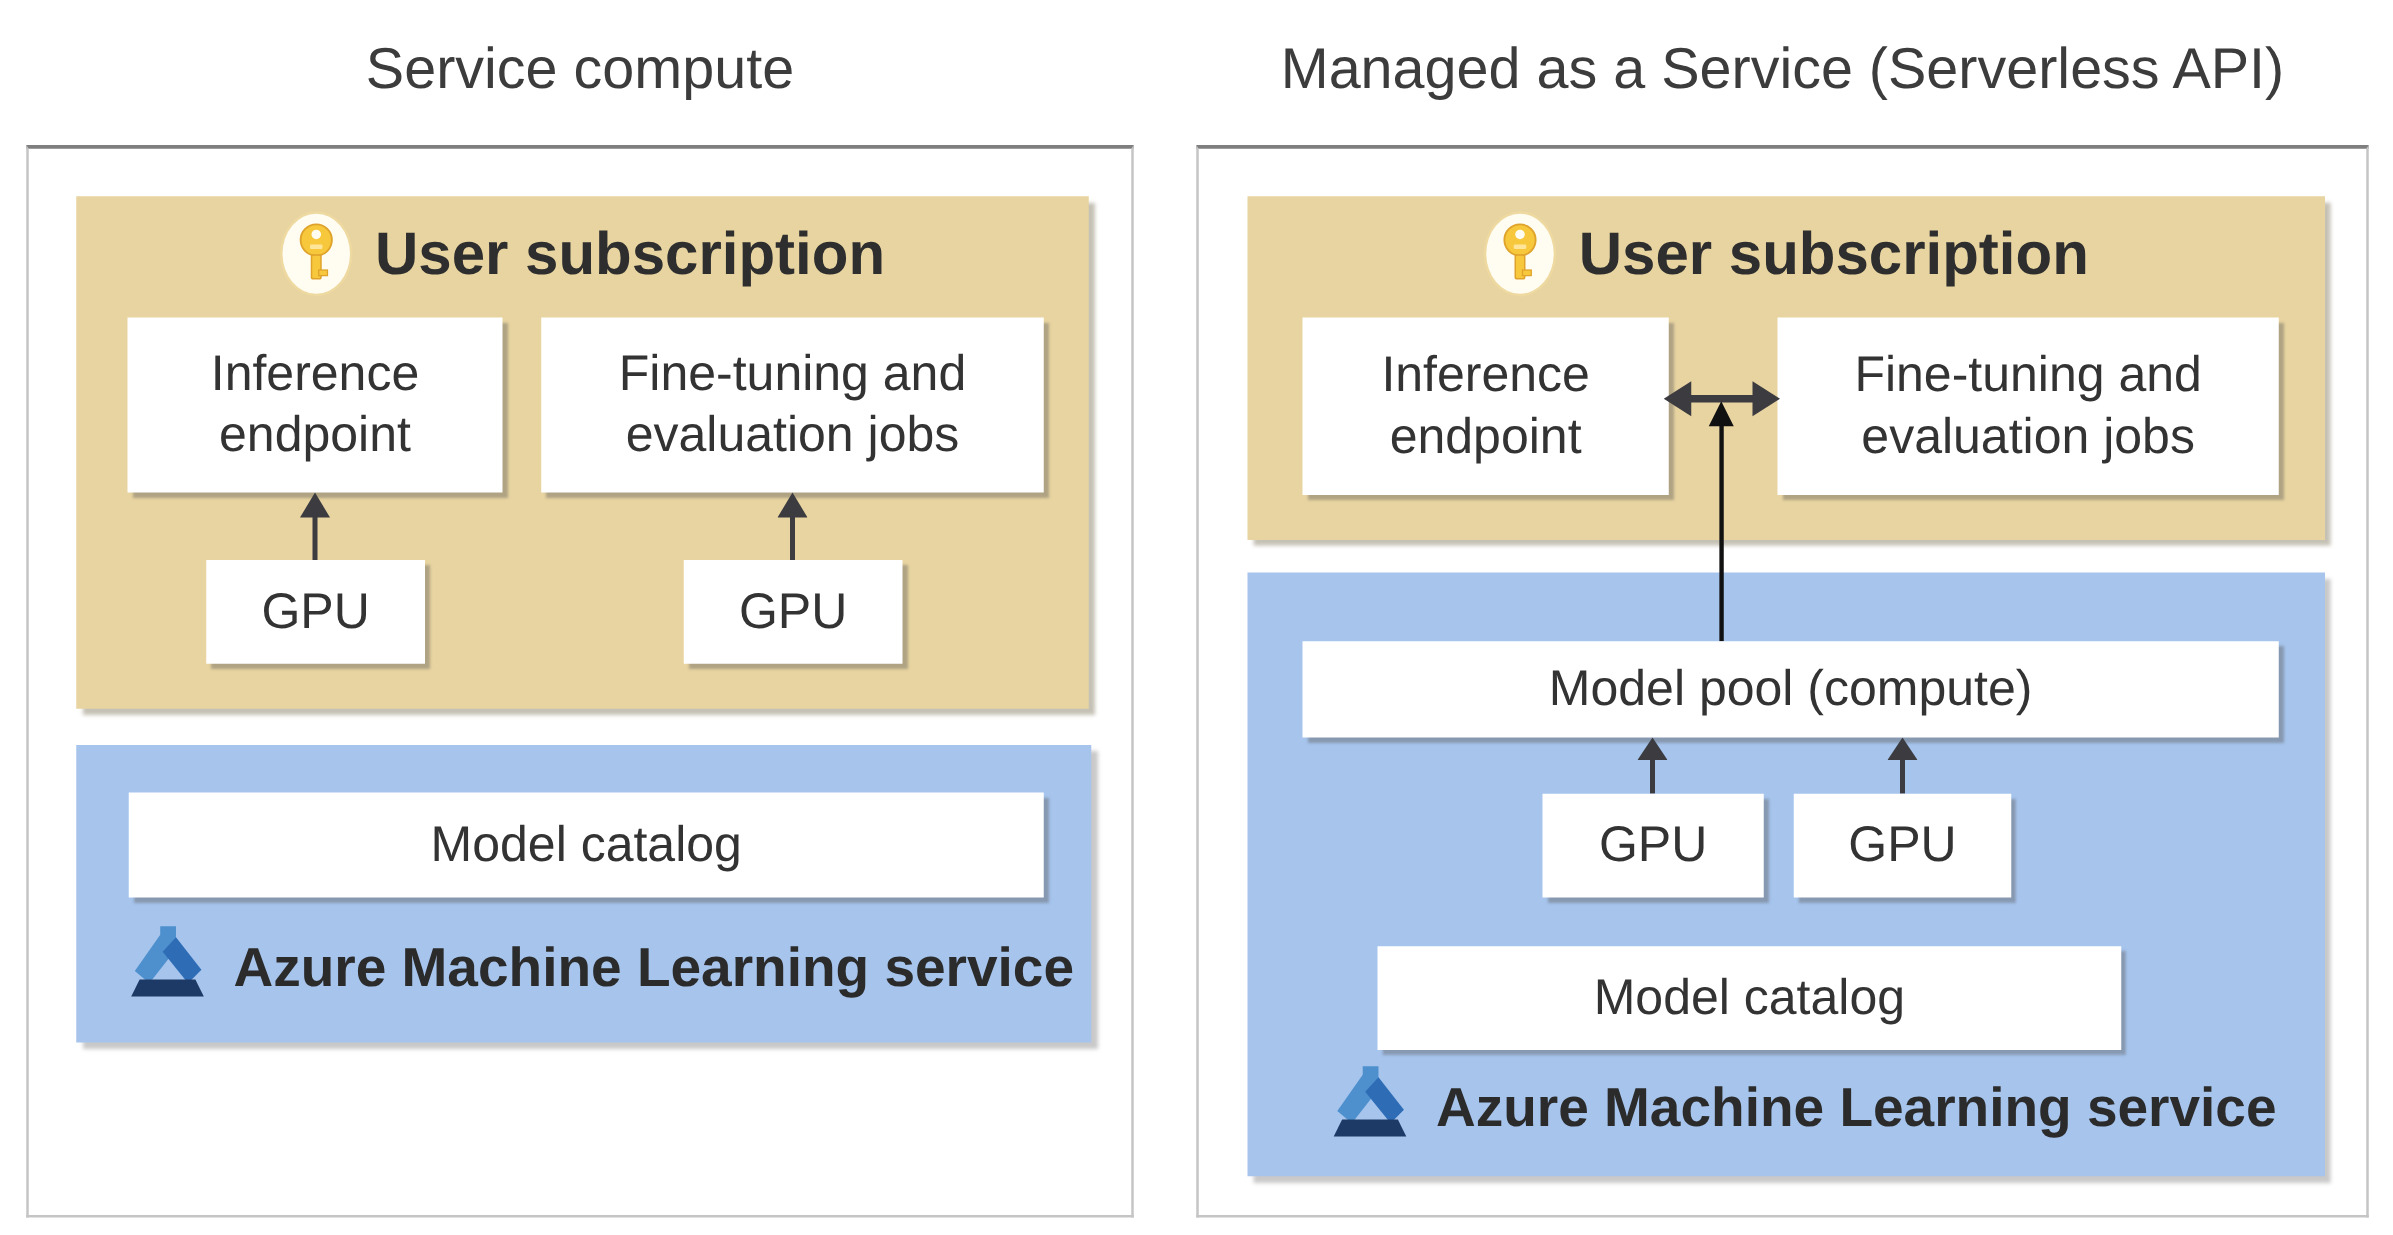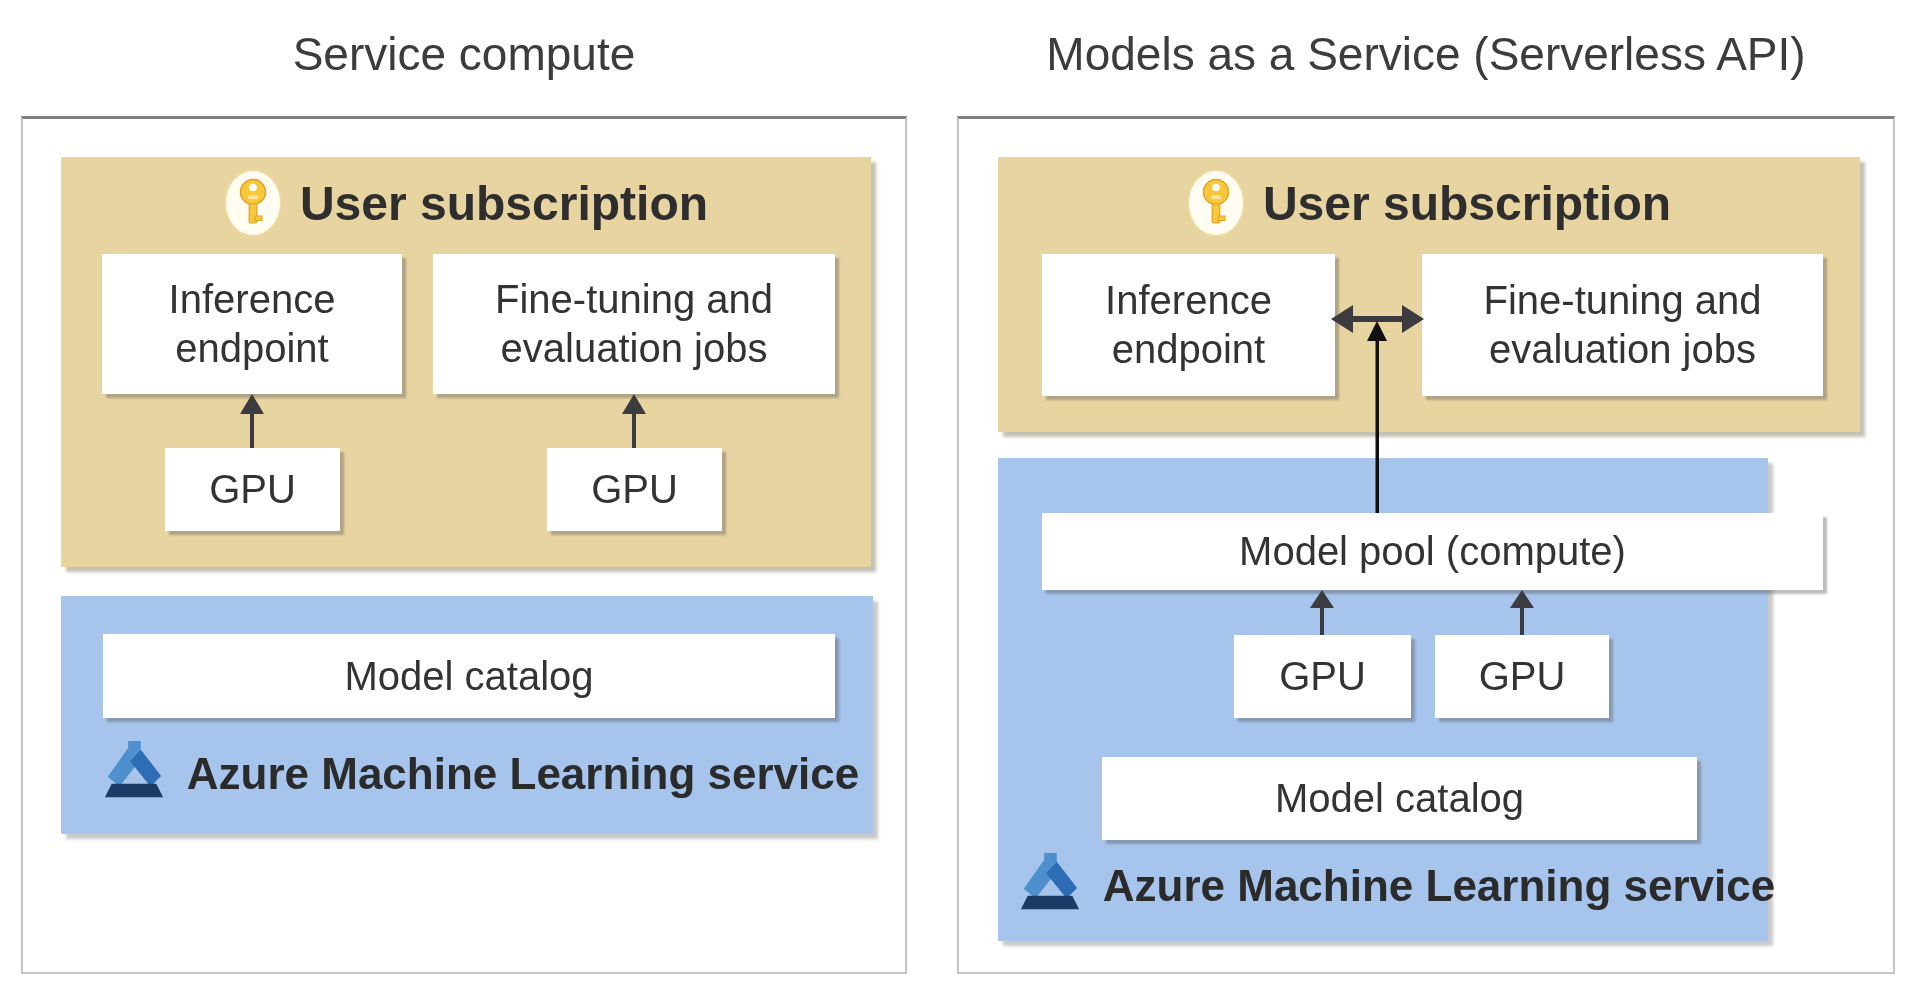--- a/index.html
+++ b/index.html
@@ -49,21 +49,21 @@
   .azure-text{font-size:44px;font-weight:700;color:#2b2b2b;white-space:nowrap;}
   .arrow-svg{position:absolute;display:block;}
   .vlink{position:absolute;z-index:6;}
 </style>
 </head>
 <body>
 
 <div class="canvas">
 
   <div class="panel-title" style="left:21px;width:886px;">Service compute</div>
-  <div class="panel-title" style="left:957px;width:938px;">Models as a Service (Serverless API)</div>
+  <div class="panel-title" style="left:957px;width:938px;">Managed as a Service (Serverless API)</div>
 
   <div class="panel panel-left">
 
     <div class="tanbox" style="left:38px;top:38px;width:810px;height:410px;">
 
       <div class="hdr-row" style="top:12px;">
         <span class="key-oval">
           <svg width="36" height="50" viewBox="0 0 36 50" aria-hidden="true">
             <circle cx="18" cy="14" r="12.5" fill="#f7c73c" stroke="#dfa32b" stroke-width="1.5"></circle>
             <circle cx="18" cy="9.5" r="3.8" fill="#fffdf2"></circle>
@@ -151,21 +151,21 @@
         <polygon points="0,21 22,7 22,35" fill="#3b3b40"></polygon>
         <polygon points="93,21 71,7 71,35" fill="#3b3b40"></polygon>
       </svg>
     </div>
 
     <svg class="vlink" style="left:407px;top:202px;" width="22" height="192" viewBox="0 0 22 192">
       <polygon points="11,0 21,20 1,20" fill="#111111"></polygon>
       <rect x="9.5" y="15" width="3.5" height="177" fill="#111111"></rect>
     </svg>
 
-    <div class="bluebox" style="left:39px;top:339px;width:770px;height:483px;">
+    <div class="bluebox" style="left:39px;top:339px;width:862px;height:483px;">
 
       <div class="wbox" style="left:44px;top:55px;width:781px;height:77px;">
         <span>Model pool (compute)</span>
       </div>
 
       <svg class="arrow-svg" style="left:312px;top:132px;" width="24" height="45" viewBox="0 0 24 45">
         <polygon points="12,0 24,18 0,18" fill="#3b3b40"></polygon>
         <rect x="10" y="14" width="4" height="31" fill="#3b3b40"></rect>
       </svg>
       <svg class="arrow-svg" style="left:512px;top:132px;" width="24" height="45" viewBox="0 0 24 45">

